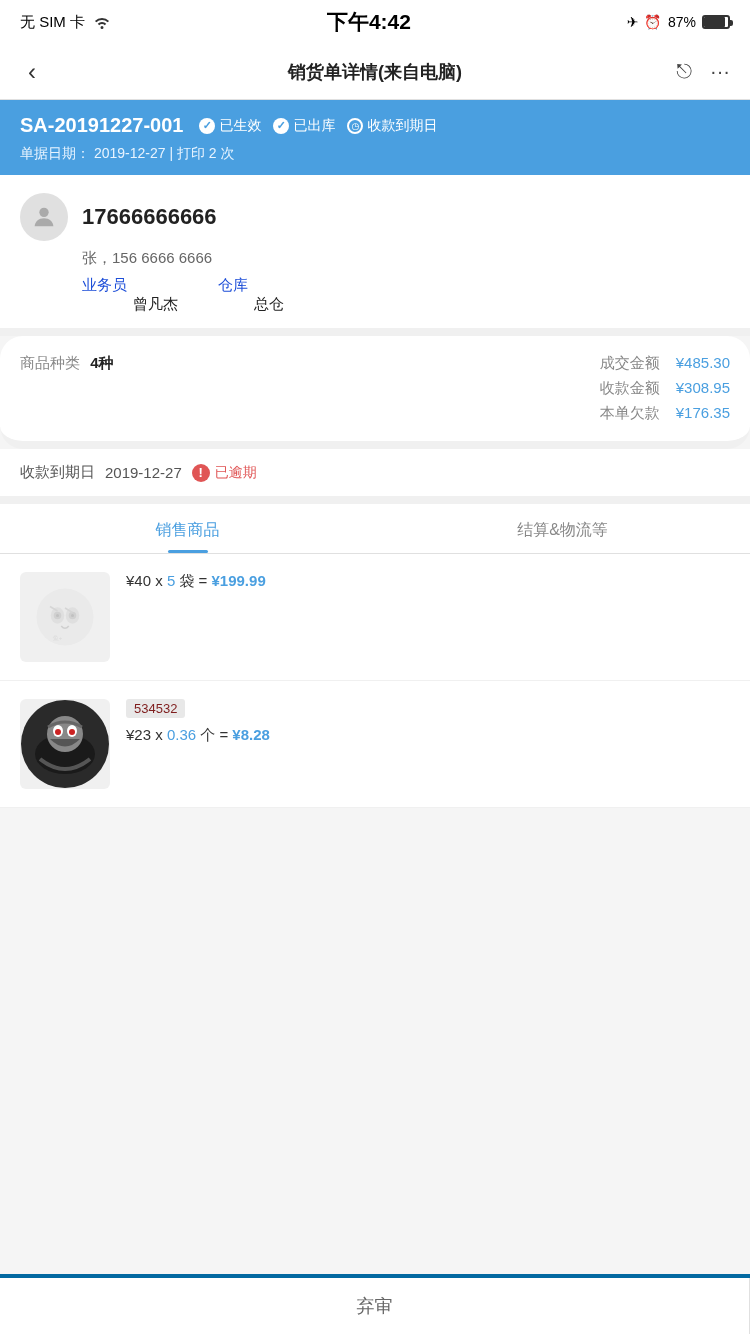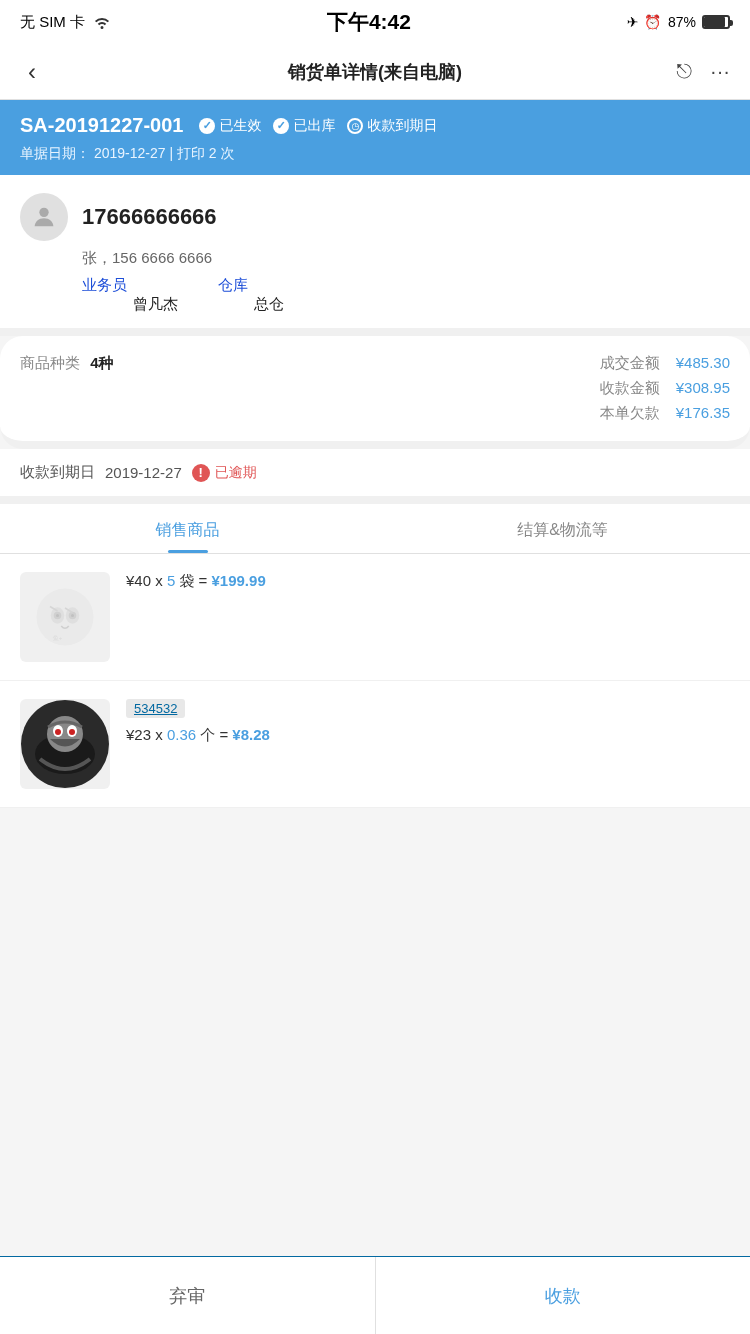--- a/index.html
+++ b/index.html
@@ -283,43 +283,42 @@
     .product-info { flex: 1; }
     .product-name {
       font-size: 16px;
       color: #222;
       margin-bottom: 6px;
       font-weight: 500;
     }
     .product-tag {
       display: inline-block;
       background: #e8e8e8;
-      color: #0369a1;
+      color: #7f1d1d;
       font-size: 13px;
       padding: 2px 8px;
       border-radius: 3px;
       margin-bottom: 8px;
-      text-decoration: underline;
     }
     .product-price {
       font-size: 15px;
       color: #333;
     }
     .price-qty { color: #4a9fe0; }
     .price-total { color: #4a9fe0; font-weight: 600; }
 
     
     .bottom-bar {
       position: fixed;
       bottom: 0;
       left: 0;
       width: 750px;
-      height: 78px;
-      background: #fff;
-      border-top: 1px solid #0369a1;
+      height: 60px;
+      background: #fff;
+      border-top: 4px solid #0369a1;
       display: flex;
     }
     .bottom-btn {
       flex: 1;
       display: flex;
       align-items: center;
       justify-content: center;
       font-size: 18px;
       font-weight: 500;
       cursor: pointer;
@@ -509,14 +508,13 @@
       </div>
     </div>
   </div>
 
 </div>
 
 <div style="height: 70px;"></div>
 
 <div class="bottom-bar">
   <div class="bottom-btn cancel">弃审</div>
-  <div class="bottom-btn collect">收款</div>
 </div>
 
 </body></html>

